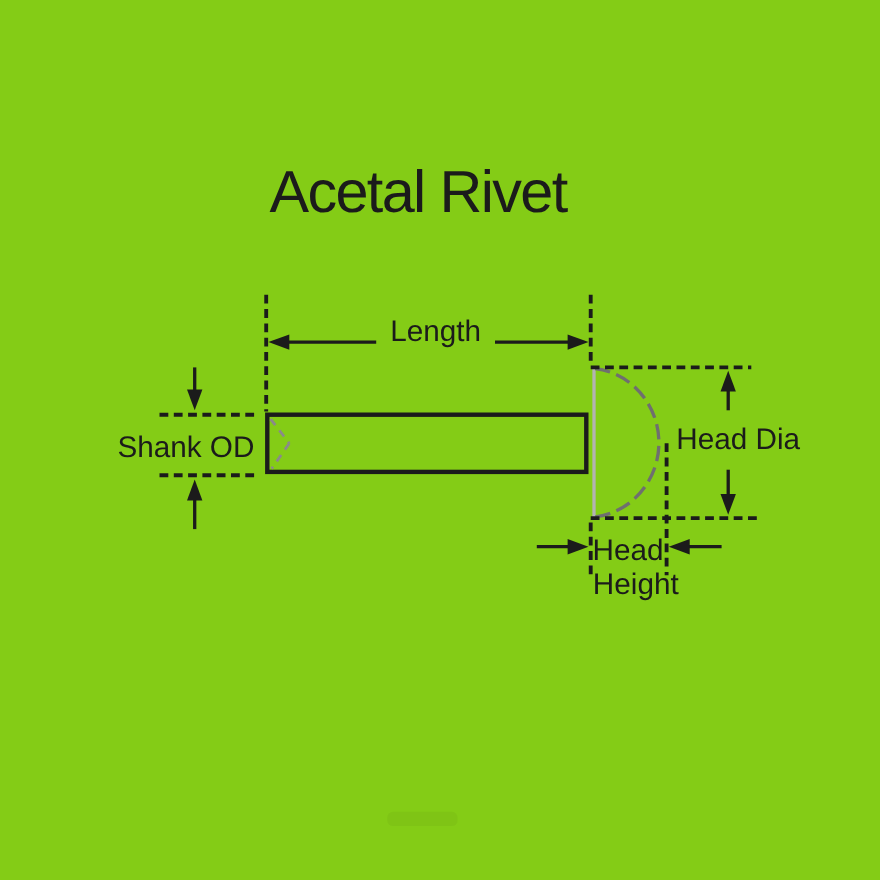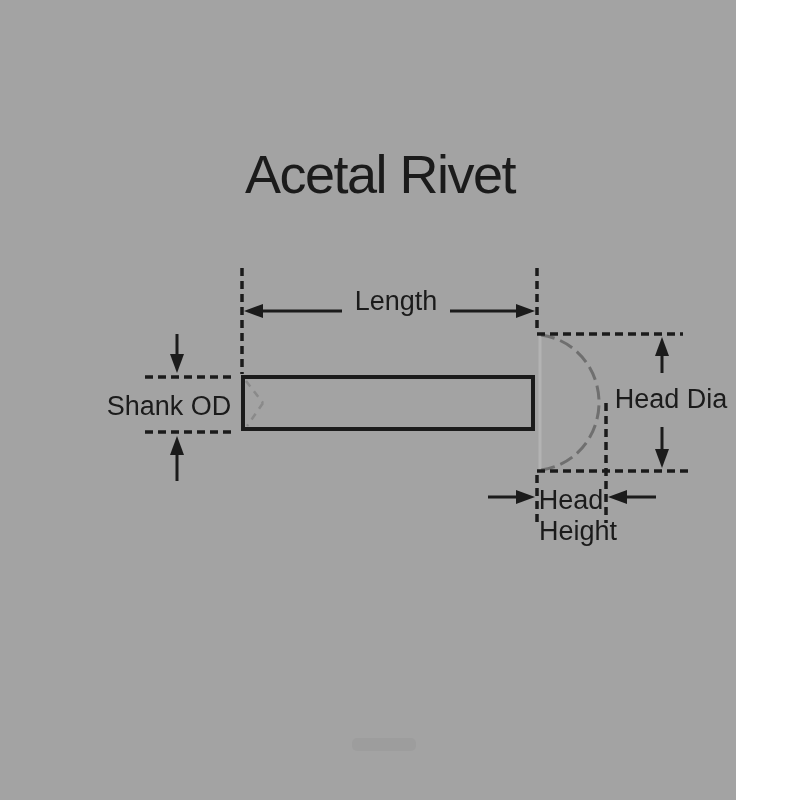--- a/index.html
+++ b/index.html
@@ -6,23 +6,23 @@
     margin: 0;
     padding: 0;
     background: #ffffff;
     width: 800px;
     height: 800px;
     overflow: hidden;
     font-family: "Liberation Sans", sans-serif;
   }
   .canvas {
     position: relative;
-    width: 736px;
+    width: 800px;
     height: 800px;
-    background: #a3a3a3;
+    background: #84cc16;
     text-align: right;
   }
   svg { display: block; }
   text {
     font-family: "Liberation Sans", sans-serif;
     fill: #1b1b1b;
   }
   .title-text {
     font-size: 54px;
     letter-spacing: -1.5px;

